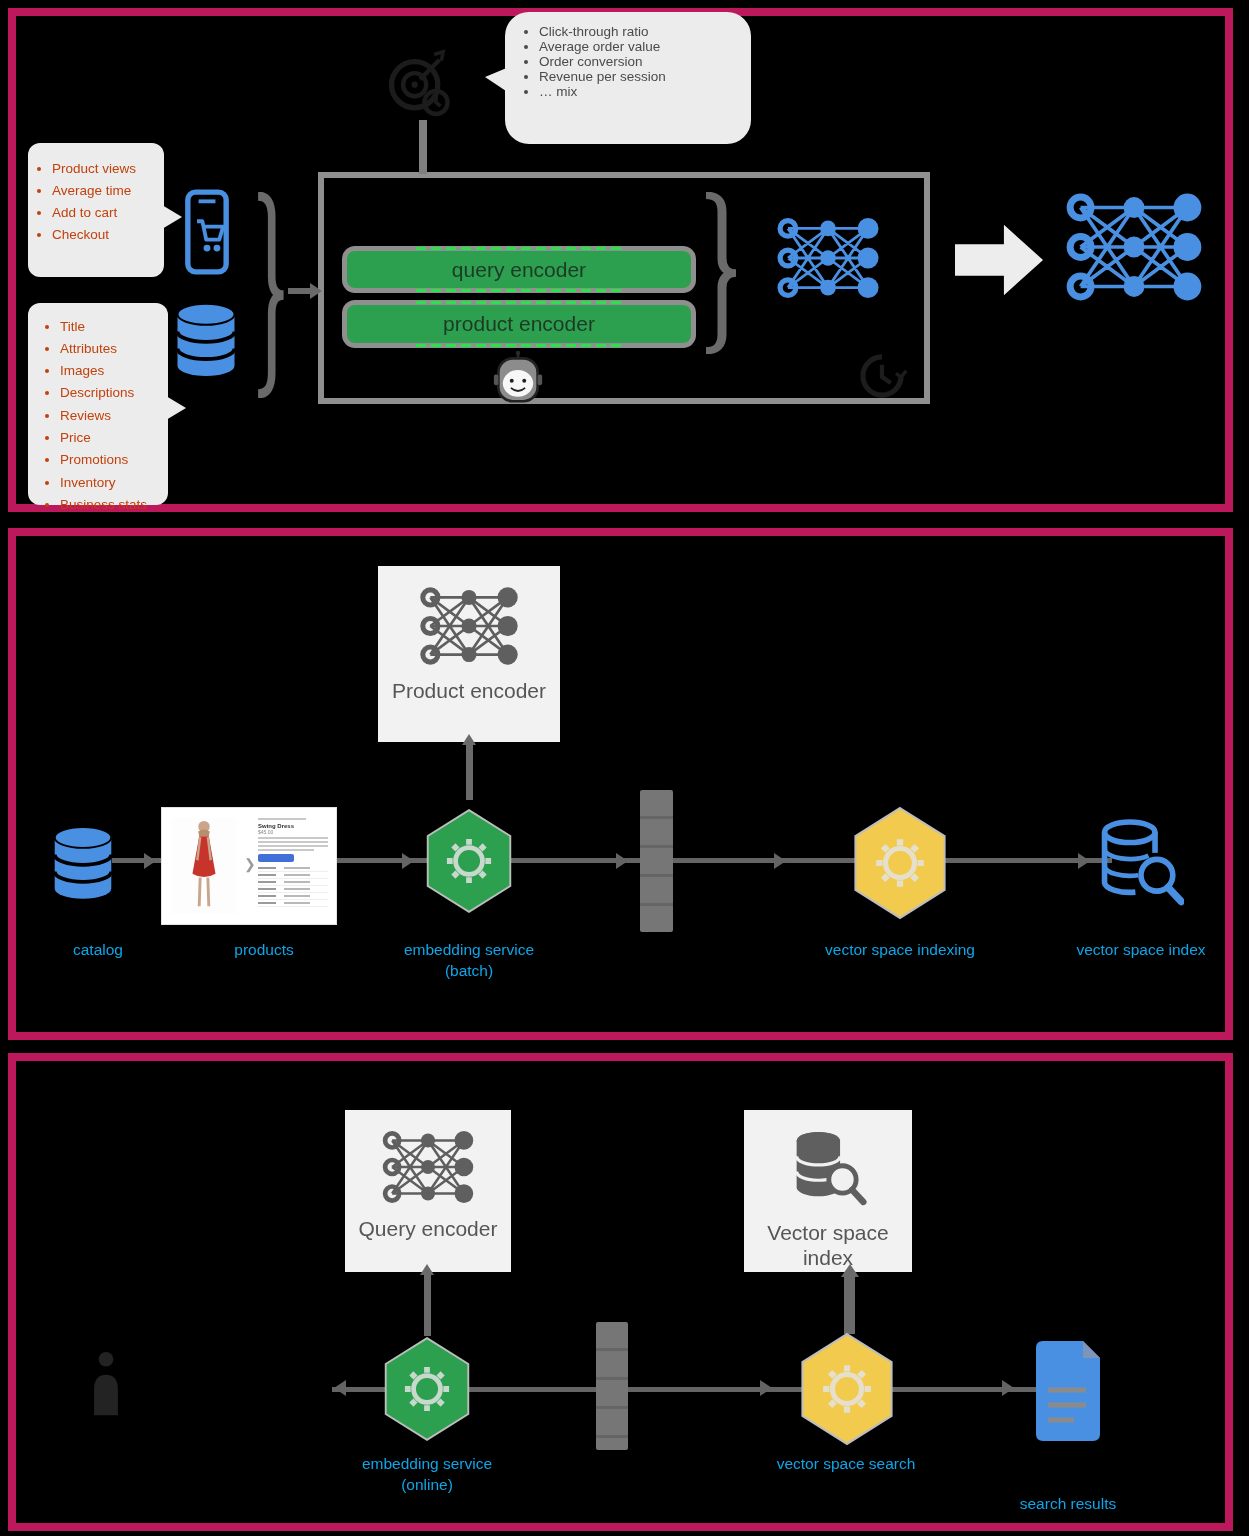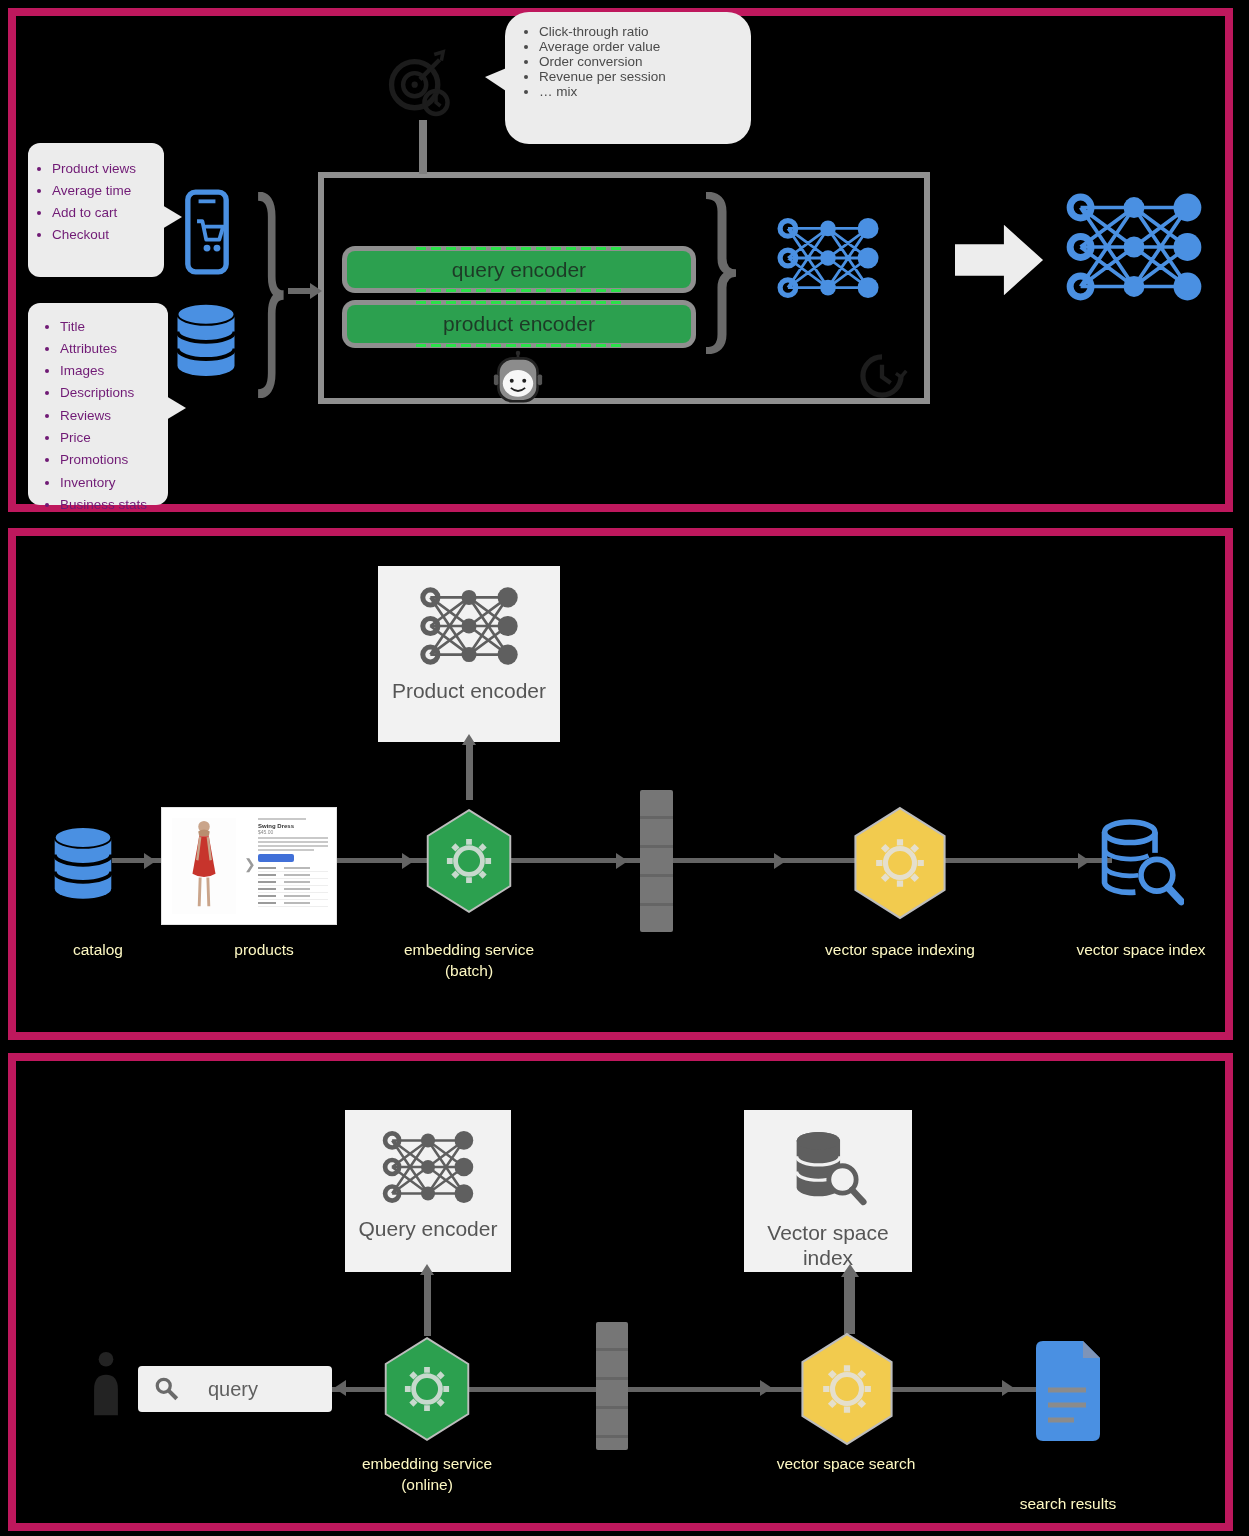--- a/index.html
+++ b/index.html
@@ -3,21 +3,21 @@
 <meta charset="utf-8">
 <style>
   html,body{margin:0;padding:0;background:#000;}
   #stage{position:relative;width:1249px;height:1536px;background:#000;overflow:hidden;
          font-family:"Liberation Sans",sans-serif;}
   .panel{position:absolute;left:8px;width:1209px;background:#000;border:8px solid #be185d;}
   #panel-training{top:8px;height:488px;}
   #panel-indexing{top:528px;height:496px;}
   #panel-query{top:1053px;height:462px;}
 
-  .lightbox{position:absolute;background:#ececec;border-radius:12px;color:#701a75;
+  .lightbox{position:absolute;background:#ececec;border-radius:12px;color:#c2410c;
             font-size:13.5px;line-height:1.32;}
   .lightbox ul{margin:0;padding:0 6px 0 22px;list-style:disc;}
   .lightbox li{margin:4.5px 0;}
   .tail-r::after{content:"";position:absolute;right:-18px;top:46%;width:0;height:0;
        border-left:20px solid #ececec;border-top:12px solid transparent;border-bottom:12px solid transparent;}
   .bubble{position:absolute;background:#ececec;border-radius:24px;color:#4b4b4b;
           font-size:13.5px;z-index:3;}
   .bubble::before{content:"";position:absolute;left:-20px;top:42%;width:0;height:0;
        border-right:24px solid #ececec;border-top:10px solid transparent;border-bottom:16px solid transparent;}
 
@@ -36,21 +36,21 @@
   .ah-l{position:absolute;width:0;height:0;z-index:2;border-top:8px solid transparent;
         border-bottom:8px solid transparent;border-right:12px solid #646464;}
   .ah-u{position:absolute;width:0;height:0;z-index:2;border-left:7px solid transparent;
         border-right:7px solid transparent;border-bottom:11px solid #6a6a6a;}
 
   .card{position:absolute;background:#f2f2f2;display:flex;flex-direction:column;align-items:center;
         padding-top:18px;box-sizing:border-box;color:#565656;font-size:21px;text-align:center;
         line-height:1.2;z-index:2;}
   .card .clabel{margin-top:10px;}
 
-  .flow-label{position:absolute;color:#fef9c3;font-size:15.5px;text-align:center;line-height:1.35;z-index:2;}
+  .flow-label{position:absolute;color:#0ea5e9;font-size:15.5px;text-align:center;line-height:1.35;z-index:2;}
 
   .vbar{position:absolute;z-index:2;border-radius:2px;
         background:repeating-linear-gradient(180deg,#767676 0 26px,#656565 26px 29px);}
 
   .searchbox{position:absolute;background:#f0f0f0;border-radius:4px;display:flex;align-items:center;
         color:#5f5f5f;font-size:20px;z-index:2;}
   .searchbox .q{margin-left:38px;}
 
   
   .pcard{position:absolute;background:#fff;z-index:2;box-shadow:0 0 0 1px #e3e3e3;}
@@ -395,26 +395,20 @@
 
     <div class="ah-u" style="left:404px;top:203px;"></div>
     <div class="conn-v" style="left:408px;top:213px;width:7px;height:62px;"></div>
     <div class="ah-u" style="left:825px;top:203px;border-left-width:9px;border-right-width:9px;border-bottom-width:13px;"></div>
     <div class="conn-v" style="left:828px;top:215px;width:11px;height:58px;"></div>
 
     <svg class="icon" style="left:76px;top:290px;width:28px;height:66px;color:#232323;">
         <use href="#person"></use>
       </svg>
 
-    <div class="searchbox" style="left:122px;top:305px;width:194px;height:46px;">
-      <svg style="position:absolute;left:16px;width:26px;height:26px;color:#6a6a6a;">
-          <use href="#magnifier"></use>
-        </svg>
-      <span class="q" style="margin-left:70px;">query</span>
-    </div>
 
     <div class="conn-h" style="left:316px;top:326px;width:716px;height:5px;"></div>
     <div class="ah-l" style="left:318px;top:319px;"></div>
     <div class="ah-r" style="left:744px;top:319px;"></div>
     <div class="ah-r" style="left:986px;top:319px;"></div>
 
     <svg class="icon" style="left:363px;top:273px;width:96px;height:110px;color:#2ca04f;">
         <use href="#hex-gear"></use>
       </svg>
 

